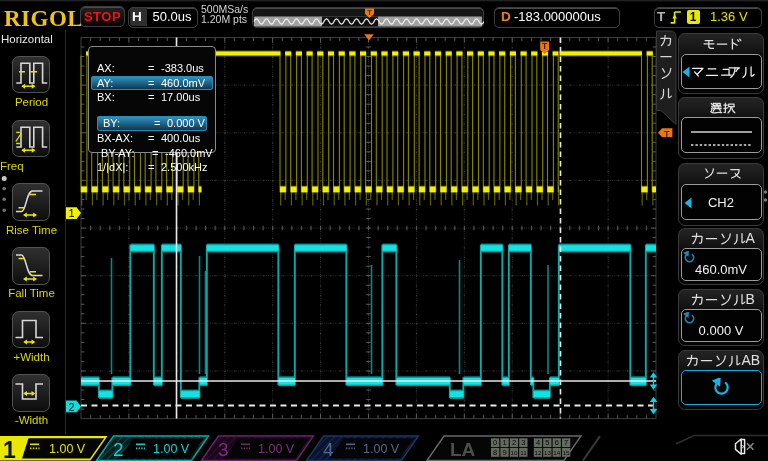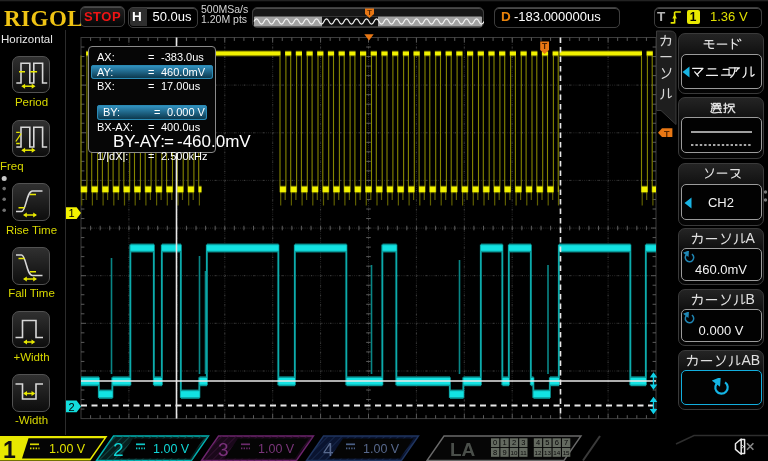--- a/index.html
+++ b/index.html
@@ -480,21 +480,21 @@
     </g>
     <g transform="translate(659.50,66.50) scale(1.0833)" fill="none" stroke="#d6d6d6" stroke-width="1.15" stroke-linecap="round" stroke-linejoin="round">
       <path d="M2.8,2 L4.7,5.2"></path>
       <path d="M10.4,1.8 C10.2,5.5 7.6,9.2 2.6,11"></path>
     </g>
     <g transform="translate(659.50,87.00) scale(1.0833)" fill="none" stroke="#d6d6d6" stroke-width="1.15" stroke-linecap="round" stroke-linejoin="round">
       <path d="M3.7,2.2 V6.5 C3.7,8.8 2.9,10 1.2,11"></path>
       <path d="M8.3,1.6 V9.4 Q8.4,10.8 11,8.4"></path>
     </g>
   </svg>
-<div class="abs" style="left:88px;top:46px;width:128px;height:107px;background:#060606;border:1px solid #8a8a8a;border-radius:4px 4px 4px 4px;padding-top:3px">
+<div class="abs" style="left:88px;top:46px;width:128px;height:107px;background:#060606;border:1px solid #8a8a8a;border-radius:4px 4px 4px 4px;padding-top:14px">
     <div style="position:relative;height:14.7px;margin:0 2px;font-size:11px;color:#fff;line-height:14.7px">
       <span style="position:absolute;left:6px">AX:</span>
       <span style="position:absolute;left:57px">=</span>
       <span style="position:absolute;left:70px">-383.0us</span>
     </div>
     <div style="position:relative;height:14.7px;margin:0 2px;background:linear-gradient(#3598c8,#093144);border-radius:3px;box-shadow:inset 0 0 0 1px #2a8ab4;font-size:11px;color:#fff;line-height:14.7px">
       <span style="position:absolute;left:6px">AY:</span>
       <span style="position:absolute;left:57px">=</span>
       <span style="position:absolute;left:70px">460.0mV</span>
     </div>
@@ -506,21 +506,21 @@
     <div style="position:relative;height:14.7px;margin:0 8px;background:linear-gradient(#3598c8,#093144);border-radius:3px;box-shadow:inset 0 0 0 1px #2a8ab4;font-size:11px;color:#fff;line-height:14.7px">
       <span style="position:absolute;left:6px">BY:</span>
       <span style="position:absolute;left:57px">=</span>
       <span style="position:absolute;left:70px">0.000 V</span>
     </div>
     <div style="position:relative;height:14.7px;margin:0 2px;font-size:11px;color:#fff;line-height:14.7px">
       <span style="position:absolute;left:6px">BX-AX:</span>
       <span style="position:absolute;left:57px">=</span>
       <span style="position:absolute;left:70px">400.0us</span>
     </div>
-    <div style="position:relative;height:14.7px;margin:0 18px;font-size:17px;color:#fff;line-height:14.7px">
+    <div style="position:relative;height:14.7px;margin:0 6px;font-size:11px;color:#fff;line-height:14.7px">
       <span style="position:absolute;left:6px">BY-AY:</span>
       <span style="position:absolute;left:57px">=</span>
       <span style="position:absolute;left:70px">-460.0mV</span>
     </div>
     <div style="position:relative;height:14.7px;margin:0 2px;font-size:11px;color:#fff;line-height:14.7px">
       <span style="position:absolute;left:6px">1/|dX|:</span>
       <span style="position:absolute;left:57px">=</span>
       <span style="position:absolute;left:70px">2.500kHz</span>
     </div>
   </div>

